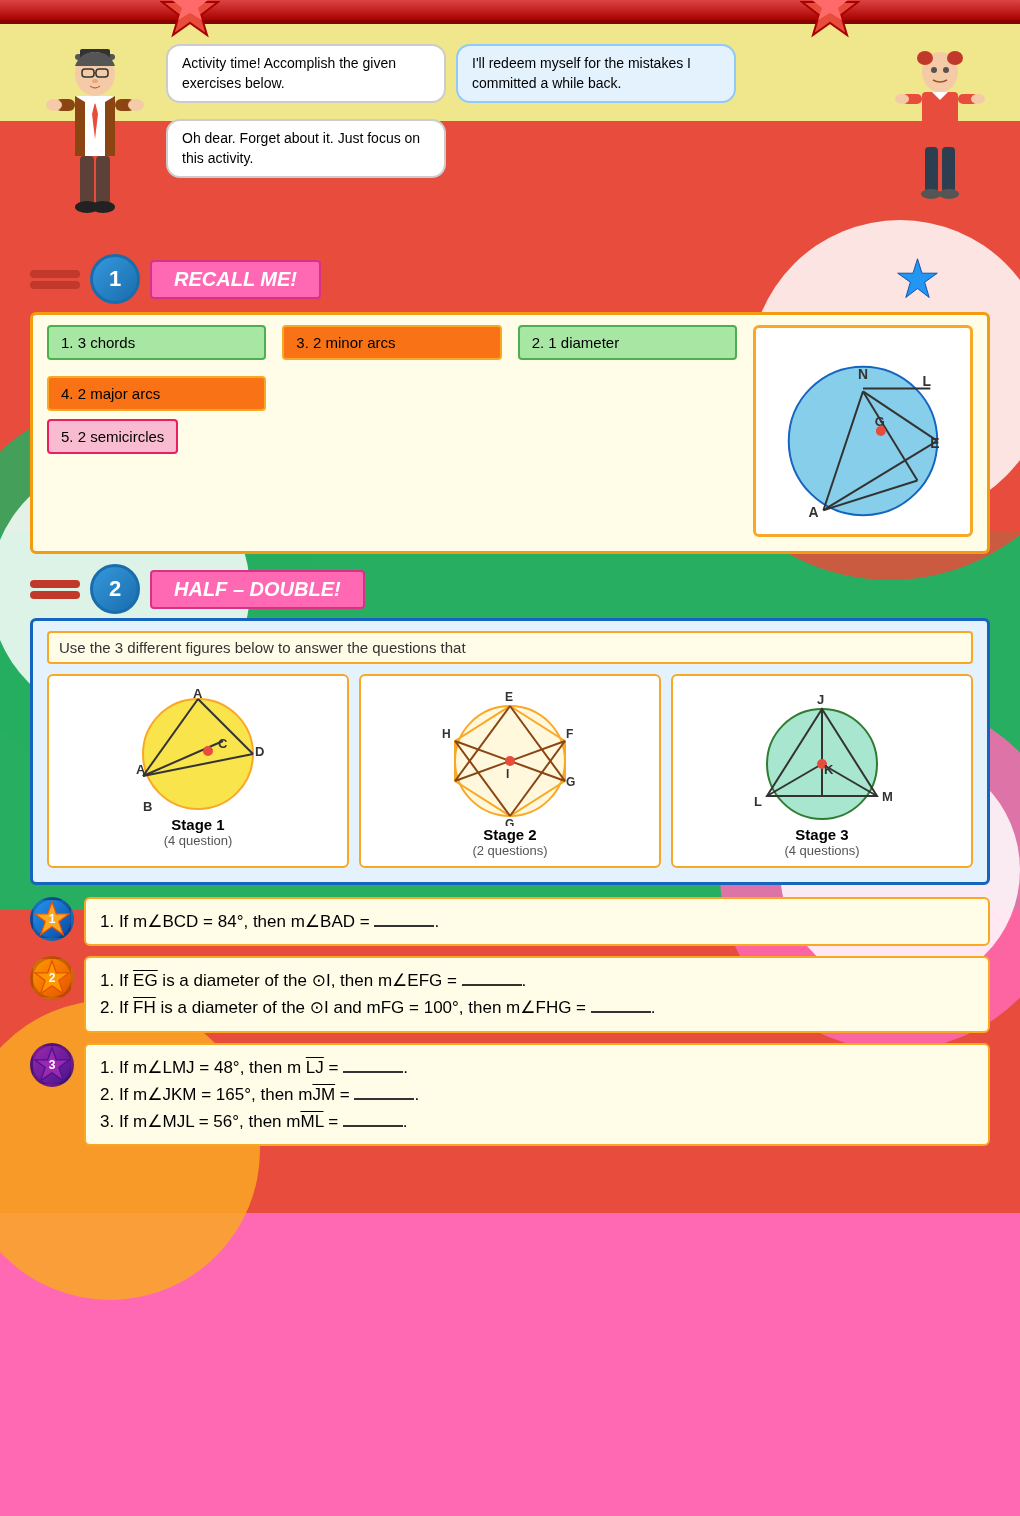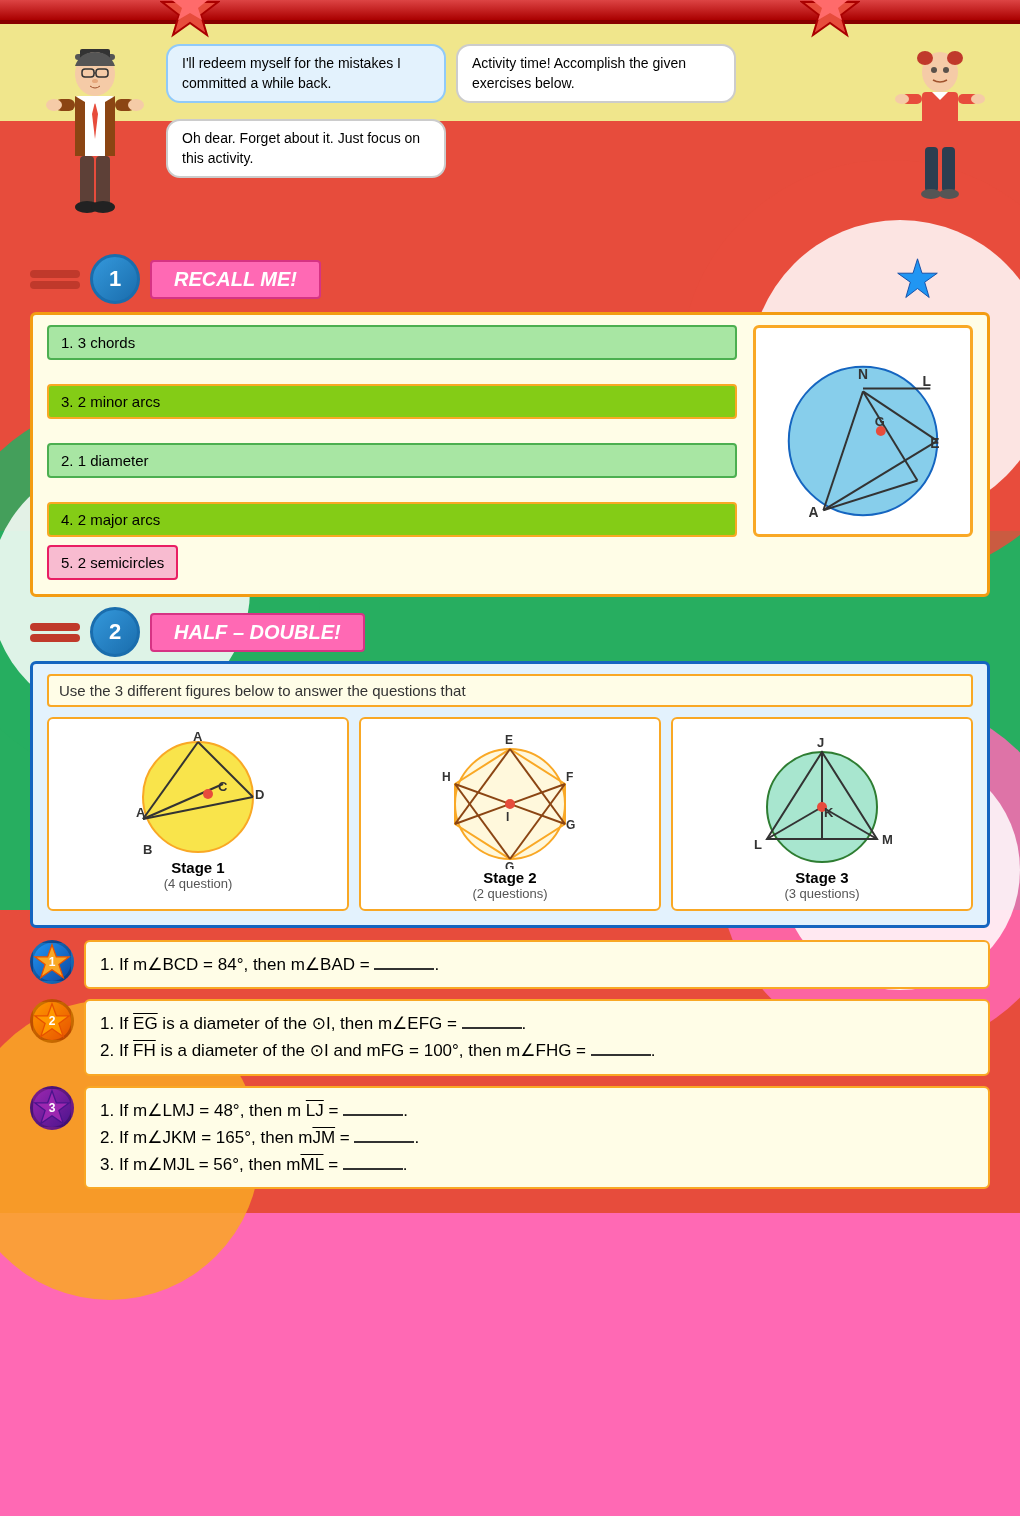--- a/index.html
+++ b/index.html
@@ -103,31 +103,31 @@
       flex-shrink: 0;
     }
     .recall-desc {
       font-size: 16px;
       color: #333;
       margin-bottom: 12px;
       line-height: 1.4;
     }
     .answers-grid {
       display: grid;
-      grid-template-columns: 1fr;
-      gap: 24px;
+      grid-template-columns: 1fr 1fr 1fr;
+      gap: 16px;
     }
     .answer-box {
       padding: 7px 12px;
       border-radius: 4px;
       font-size: 15px;
       font-weight: 500;
     }
     .answer-box-green { background: #a8e6a3; border: 2px solid #4caf50; }
-    .answer-box-yellow { background: #84cc16; border: 2px solid #f9a825; }
+    .answer-box-yellow { background: #f97316; border: 2px solid #f9a825; }
     .answer-box-pink { background: #f8bbd0; border: 2px solid #e91e63; }
 
     
     .circle-diagram-box {
       background: #fff;
       border: 3px solid #f9a825;
       border-radius: 6px;
       display: flex;
       align-items: center;
       justify-content: center;
@@ -302,25 +302,25 @@
 
           <ellipse cx="57" cy="163" rx="12" ry="6" fill="#222"></ellipse>
           <ellipse cx="73" cy="163" rx="12" ry="6" fill="#222"></ellipse>
 
           <path d="M45 22 Q50 8 65 8 Q80 8 85 22" fill="#555"></path>
         </svg>
       </div>
 
       <div style="flex:1;display:flex;flex-direction:column;gap:8px;z-index:10;padding-left:6px;">
         <div style="display:flex;gap:10px;align-items:flex-start;">
+          <div class="speech-bubble">
+            <span>Activity time! Accomplish the given exercises below.</span>
+          </div>
           <div class="speech-bubble" style="background:#e3f2fd;border-color:#90caf9;">
             <span>I'll redeem myself for the mistakes I committed a while back.</span>
-          </div>
-          <div class="speech-bubble">
-            <span>Activity time! Accomplish the given exercises below.</span>
           </div>
         </div>
         <div class="speech-bubble" style="max-width:280px;">
           <span>Oh dear. Forget about it. Just focus on this activity.</span>
         </div>
       </div>
 
       <div style="width:100px;flex-shrink:0;z-index:10;">
         <svg viewBox="0 0 100 180" width="100" height="180">
 
@@ -479,21 +479,21 @@
             <line x1="135" y1="110" x2="80" y2="78" stroke="#333" stroke-width="2"></line>
 
             <circle cx="80" cy="78" r="5" fill="#e74c3c"></circle>
 
             <text x="75" y="18" font-size="13" font-weight="bold" fill="#333">J</text>
             <text x="82" y="88" font-size="13" font-weight="bold" fill="#333">K</text>
             <text x="12" y="120" font-size="13" font-weight="bold" fill="#333">L</text>
             <text x="140" y="115" font-size="13" font-weight="bold" fill="#333">M</text>
           </svg>
           <div class="stage-label">Stage 3</div>
-          <div class="stage-sublabel">(3 questions)</div>
+          <div class="stage-sublabel">(4 questions)</div>
         </div>
       </div>
     </div>
 
     <div class="questions-area">
 
       <div class="question-row">
         <div class="q-badge q-badge-blue">
           <svg viewBox="0 0 44 44" width="44" height="44">
             <polygon points="22,2 27,16 42,16 30,25 35,40 22,31 9,40 14,25 2,16 17,16" fill="#f9a825" stroke="#e65100" stroke-width="1.5"></polygon>

